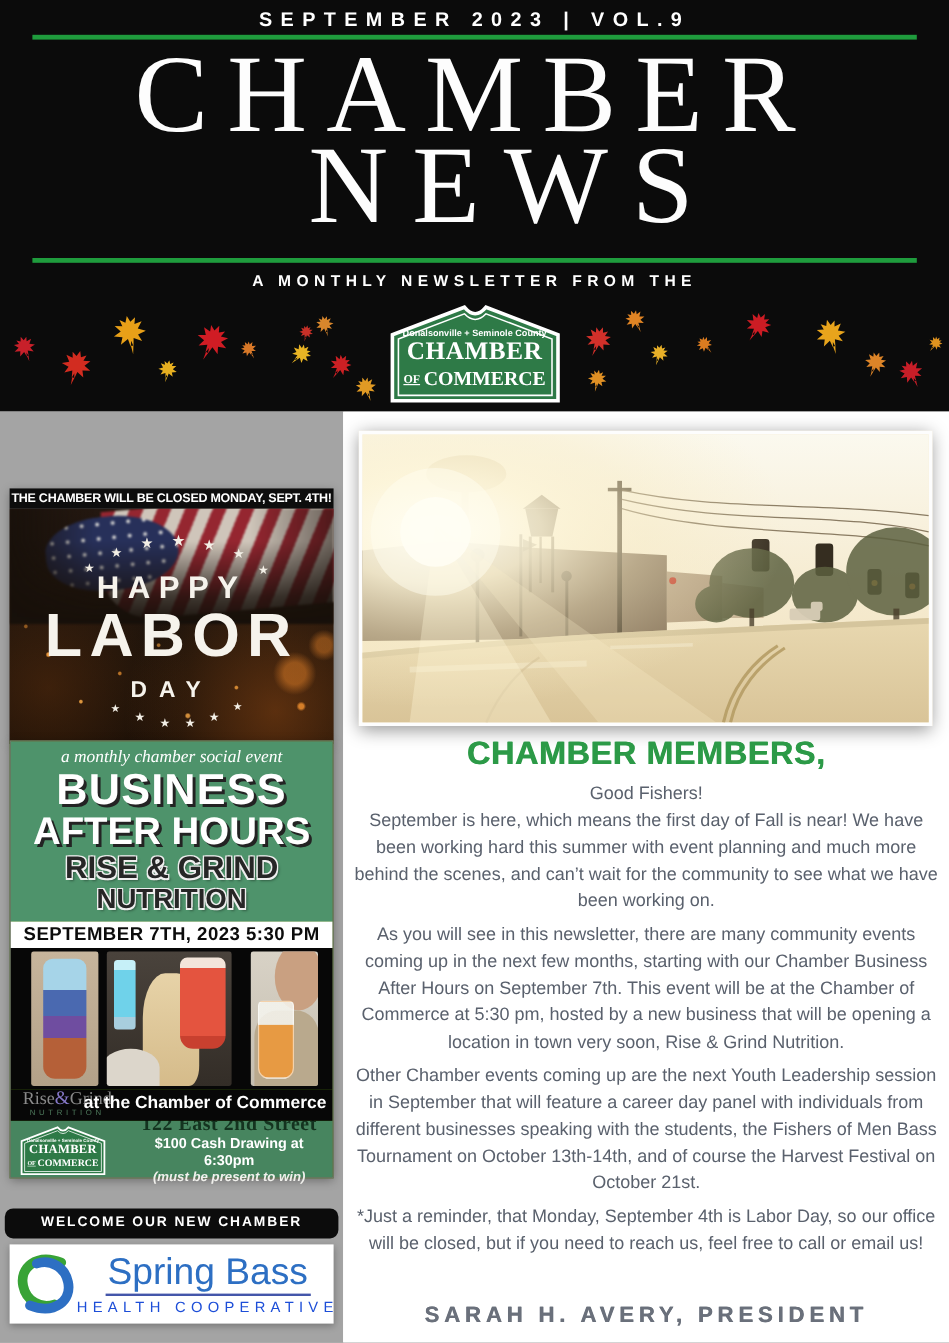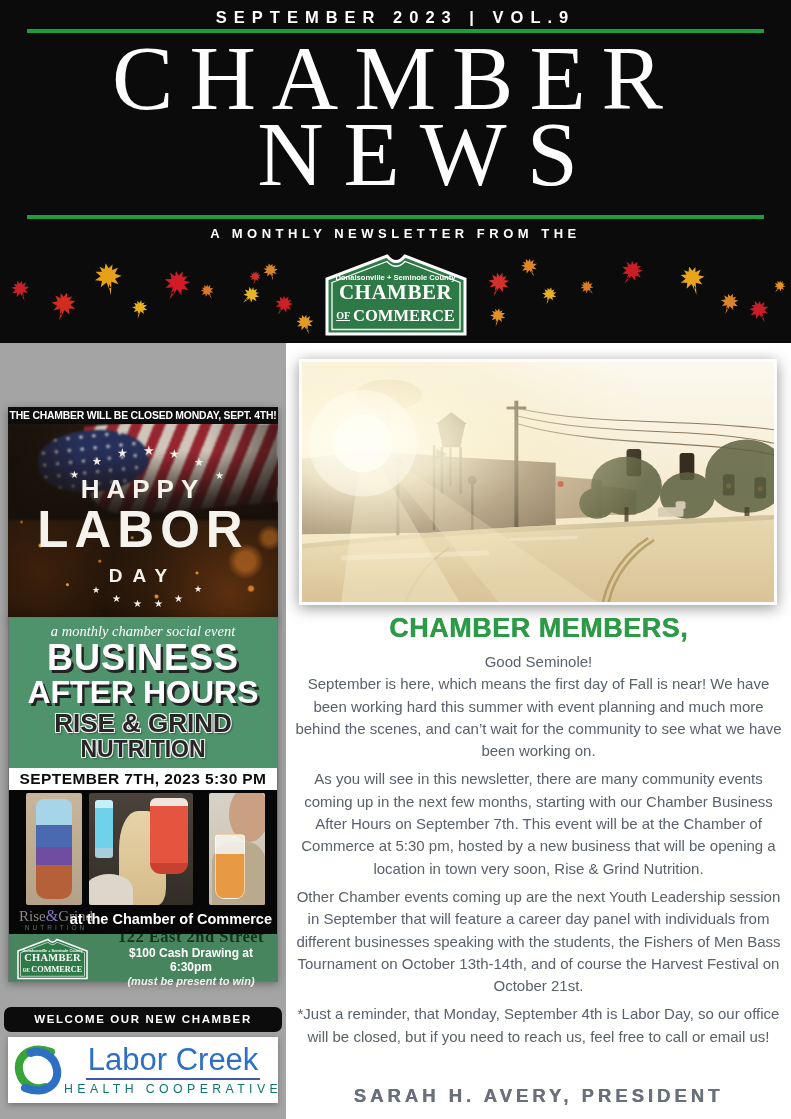--- a/index.html
+++ b/index.html
@@ -131,21 +131,21 @@
      border-radius:7px;background:#0c0c0c;color:#fff;text-align:center;font-weight:bold;
      font-size:11.5px;letter-spacing:1.6px;}
   .springcreek{position:absolute;left:8px;top:694px;width:270px;height:66px;background:#fff;
      display:flex;align-items:center;padding:3px 4px;box-shadow:0 2px 6px rgba(0,0,0,.3);}
   .sc-mark{width:52px;height:56px;flex:none;}
   .sc-green{stroke:#38a336;stroke-width:10;fill:none;stroke-linecap:round;}
   .sc-blue{stroke:#2d6fc3;stroke-width:10;fill:none;stroke-linecap:round;}
   .sc-text{flex:1;text-align:center;}
   .sc-name{display:inline-block;font-size:31px;color:#2d6fc3;line-height:1.02;
            border-bottom:2px solid #4456aa;padding:0 2px 2px;}
-  .sc-sub{font-size:12.3px;letter-spacing:4.4px;color:#0f766e;margin-top:2px;white-space:nowrap;text-align:right;}
+  .sc-sub{font-size:12.3px;letter-spacing:4.4px;color:#1d4ed8;margin-top:2px;white-space:nowrap;text-align:right;}
 
   
   .street-photo{position:absolute;left:13px;top:16px;width:478px;height:246px;margin:0;
      border:3px solid #fdfdfd;background:#f7eed7;box-shadow:0 3px 14px rgba(0,0,0,.42);}
   .street-photo svg{display:block;width:100%;height:100%;}
   .members-heading{position:absolute;top:270px;left:0;width:100%;margin:0;text-align:center;
      font-size:27px;color:#2c9a47;letter-spacing:0.5px;font-weight:bold;
      text-shadow:0.5px 0 0 #2c9a47;}
   .letter{position:absolute;top:308px;left:4px;width:497px;text-align:center;color:#5a616d;
      font-size:15px;line-height:22.3px;}
@@ -343,21 +343,21 @@
         </div>
       </section>
 
       <div class="welcome-banner">WELCOME OUR NEW CHAMBER MEMBER:</div>
       <section class="springcreek">
         <svg class="sc-mark" viewBox="0 0 64 64">
           <path class="sc-green" d="M48,10 C22,0 5,16 9,34 C12,49 27,58 41,53"></path>
           <path class="sc-blue" d="M16,54 C42,64 59,48 55,30 C52,15 37,6 23,11"></path>
         </svg>
         <div class="sc-text">
-          <div><span class="sc-name">Labor Creek</span></div>
+          <div><span class="sc-name">Spring Bass</span></div>
           <div class="sc-sub">HEALTH COOPERATIVE</div>
         </div>
       </section>
     </aside>
 
     <main class="right-col">
 
       <figure class="street-photo">
         <svg viewBox="0 0 480 248" preserveAspectRatio="none">
           <defs>
@@ -443,21 +443,21 @@
           <polygon points="62,78 160,248 40,248" fill="#fff6d8" opacity="0.35"></polygon>
           <polygon points="62,78 300,248 200,248" fill="#fcf0cc" opacity="0.25"></polygon>
           <circle cx="62" cy="84" r="30" fill="#fffef8" opacity="0.9"></circle>
           <circle cx="62" cy="84" r="55" fill="#fffdf0" opacity="0.5"></circle>
         </svg>
       </figure>
 
       <h2 class="members-heading">CHAMBER MEMBERS,</h2>
 
       <div class="letter">
-        <p>Good Seminole!</p>
+        <p>Good Fishers!</p>
         <p>September is here, which means the first day of Fall is near! We have been working hard this summer with event planning and much more behind the scenes, and can’t wait for the community to see what we have been working on.</p>
         <p>As you will see in this newsletter, there are many community events coming up in the next few months, starting with our Chamber Business After Hours on September 7th.  This event will be at the Chamber of Commerce at 5:30 pm, hosted by a new business that will be opening a location in town very soon, Rise &amp; Grind Nutrition.</p>
         <p>Other Chamber events coming up are the next Youth Leadership session in September that will feature a career day panel with individuals from different businesses speaking with the students, the Fishers of Men Bass Tournament on October 13th-14th, and of course the Harvest Festival on October 21st.</p>
         <p>*Just a reminder, that Monday, September 4th is Labor Day, so our office will be closed, but if you need to reach us, feel free to call or email us!</p>
       </div>
 
       <div class="signature">SARAH H. AVERY, PRESIDENT</div>
     </main>
   </div>
 </div>

